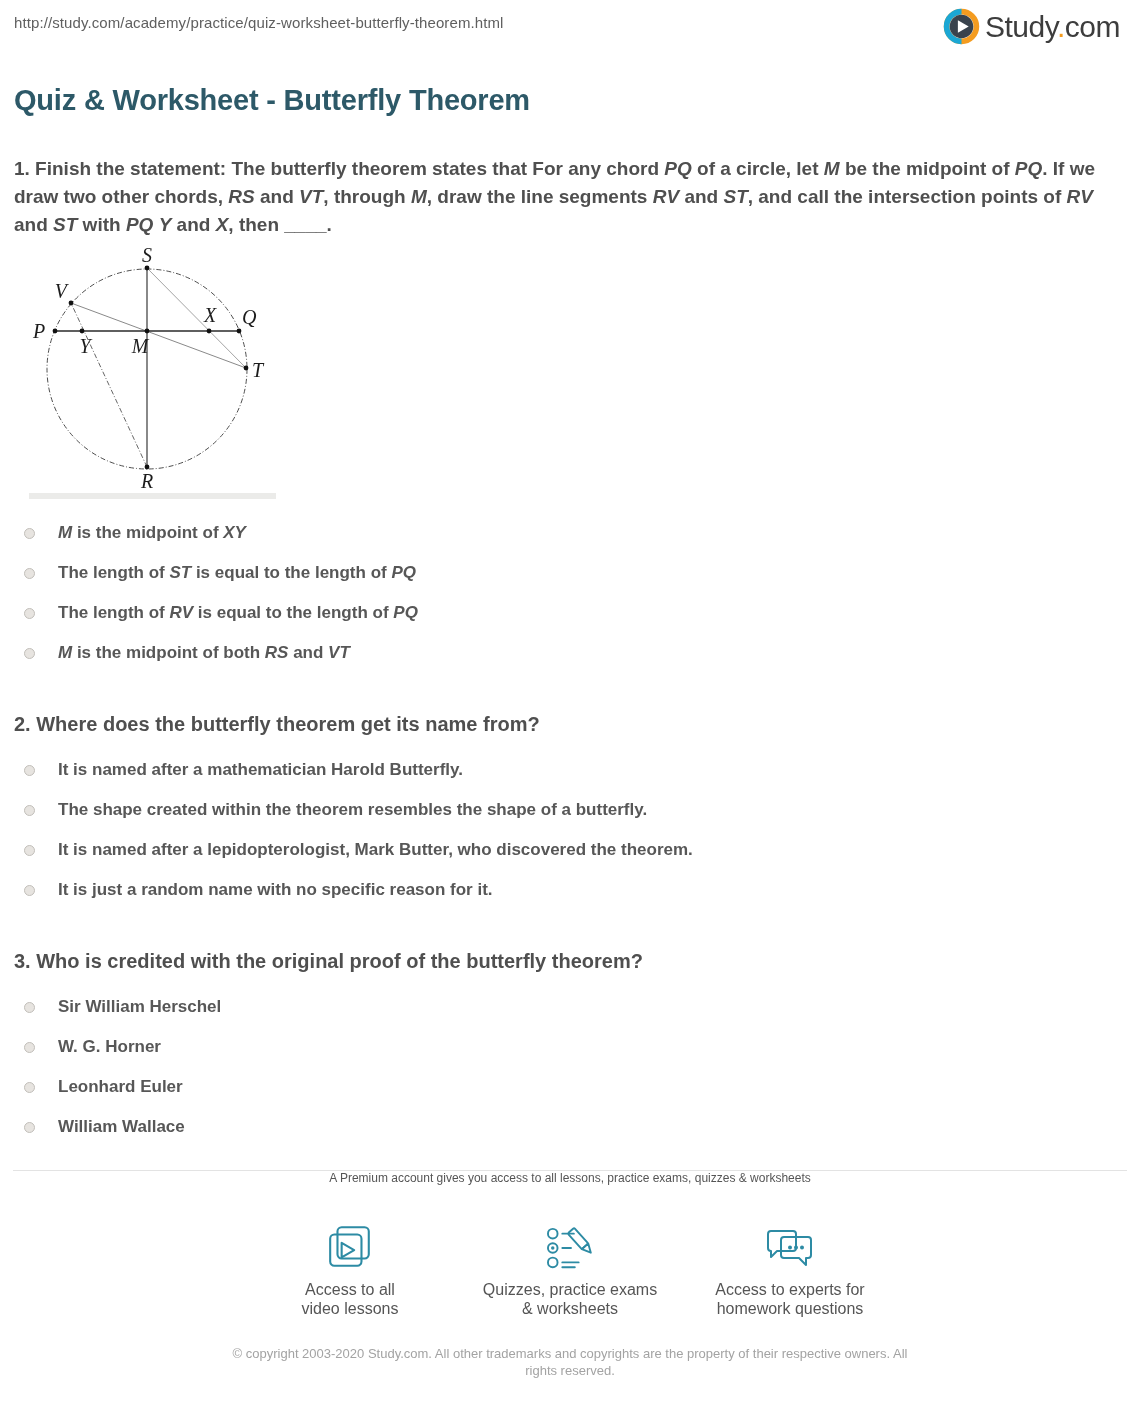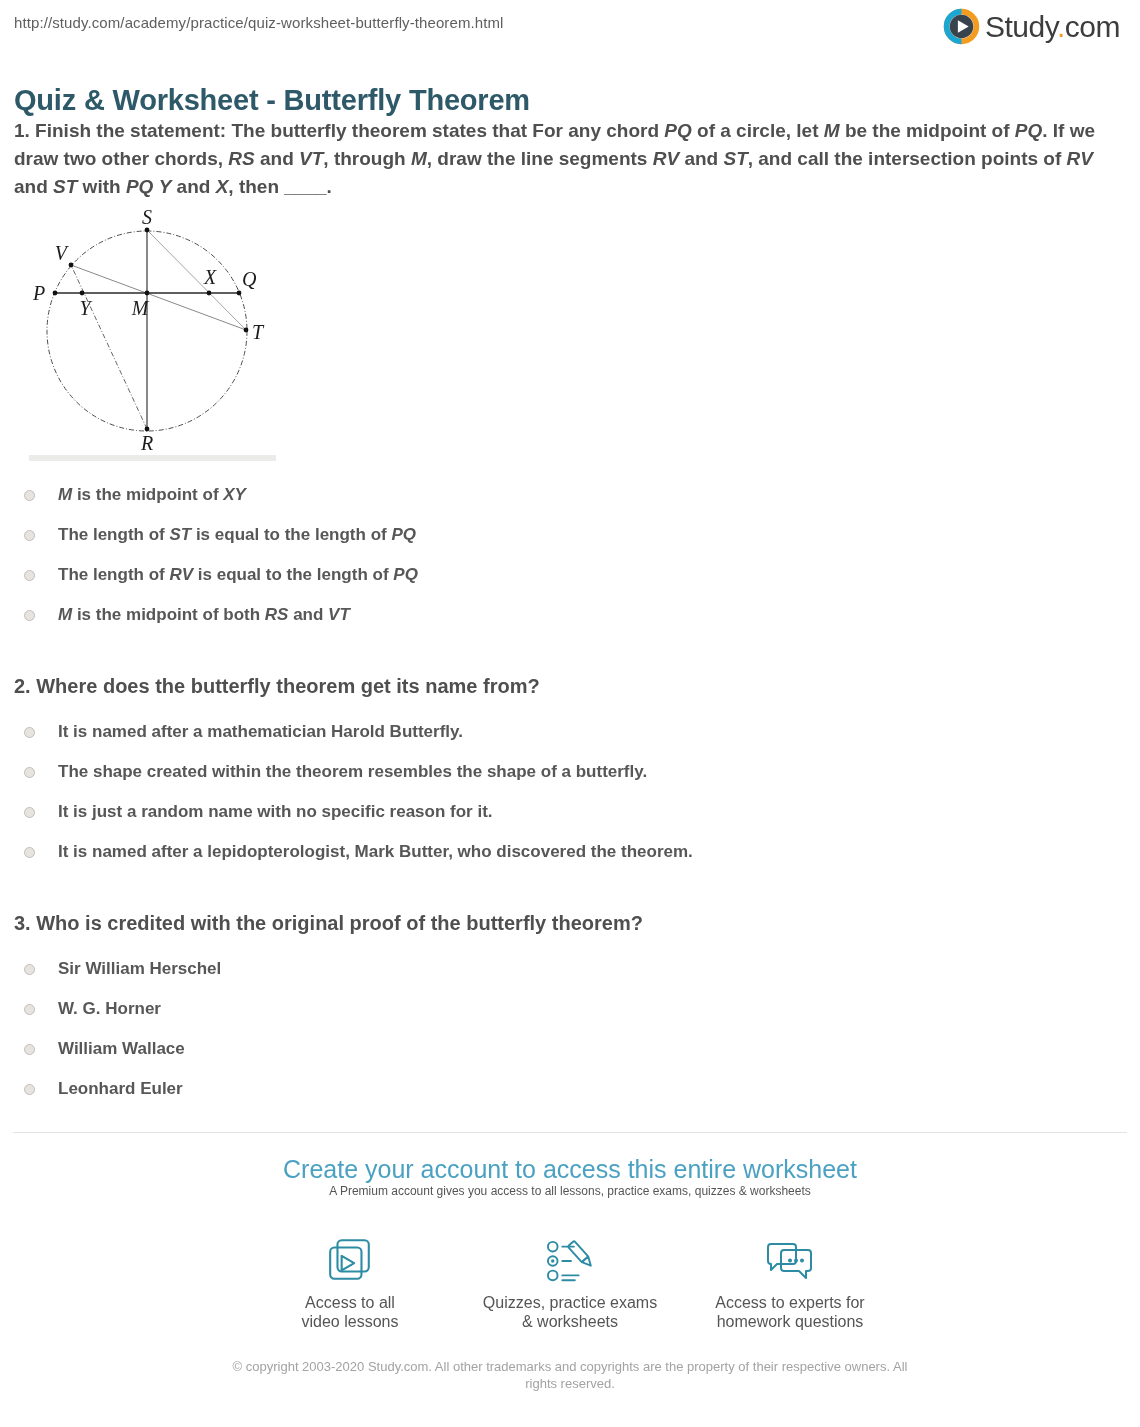--- a/index.html
+++ b/index.html
@@ -17,21 +17,21 @@
   .logo-text { font-size:30px; font-weight:400; color:#3d3d3d; letter-spacing:-0.5px; }
   .logo-dot { color:#f49c20; }
   
   h1.page-title {
     margin:24px 14px 0; font-size:29px; font-weight:700; color:#2d5968;
     letter-spacing:-0.2px;
   }
   
   .quiz { padding:0 14px; }
   .q-prompt {
-    font-size:19px; line-height:28px; font-weight:700; color:#4f4f4f;
+    margin-top:38px; font-size:19px; line-height:28px; font-weight:700; color:#4f4f4f;
     max-width:1112px;
   }
   .var { font-style:italic; }
   .q-head { margin-top:48px; font-size:20px; font-weight:700; color:#4f4f4f; }
   .opts { margin-top:22px; }
   .opt { display:flex; align-items:center; height:24px; margin-bottom:16px; cursor:pointer; }
   .radio {
     width:11px; height:11px; border-radius:50%;
     background:#e7e4e0; border:1px solid #c2bfba; margin:0 23px 0 10px;
     flex:0 0 auto;
@@ -138,57 +138,56 @@
       <div class="opt">
         <span class="radio"></span>
         <span class="opt-label"><span>It is named after a mathematician Harold Butterfly.</span></span>
       </div>
       <div class="opt">
         <span class="radio"></span>
         <span class="opt-label"><span>The shape created within the theorem resembles the shape of a butterfly.</span></span>
       </div>
       <div class="opt">
         <span class="radio"></span>
+        <span class="opt-label"><span>It is named after a lepidopterologist, Mark Butter, who discovered the theorem.</span></span>
+      </div>
+      <div class="opt">
+        <span class="radio"></span>
         <span class="opt-label"><span>It is just a random name with no specific reason for it.</span></span>
-      </div>
-      <div class="opt">
-        <span class="radio"></span>
-        <span class="opt-label"><span>It is named after a lepidopterologist, Mark Butter, who discovered the theorem.</span></span>
       </div>
     </div>
   </div>
 
   <div>
     <h2 class="q-head"><span>3. Who is credited with the original proof of the butterfly theorem?</span></h2>
     <div class="opts">
       <div class="opt">
         <span class="radio"></span>
         <span class="opt-label"><span>Sir William Herschel</span></span>
       </div>
       <div class="opt">
         <span class="radio"></span>
         <span class="opt-label"><span>W. G. Horner</span></span>
       </div>
       <div class="opt">
         <span class="radio"></span>
+        <span class="opt-label"><span>Leonhard Euler</span></span>
+      </div>
+      <div class="opt">
+        <span class="radio"></span>
         <span class="opt-label"><span>William Wallace</span></span>
       </div>
-      <div class="opt">
-        <span class="radio"></span>
-        <span class="opt-label"><span>Leonhard Euler</span></span>
-      </div>
     </div>
   </div>
 
 </div>
 
 <hr class="divider">
 
 <div class="signup">
-  <div class="signup-head">Create your account to access this entire worksheet</div>
   <div class="signup-sub">A Premium account gives you access to all lessons, practice exams, quizzes &amp; worksheets</div>
 
   <div class="features">
 
     <div class="feature">
       <div class="ficon">
         <svg viewBox="0 0 46 46" width="48" height="48">
           <rect class="teal" x="11" y="4" width="30" height="30" rx="4"></rect>
           <rect class="teal" x="4" y="11" width="30" height="30" rx="4" fill="#fff"></rect>
           <polygon class="teal" points="15,19 15,33 27,26"></polygon>

